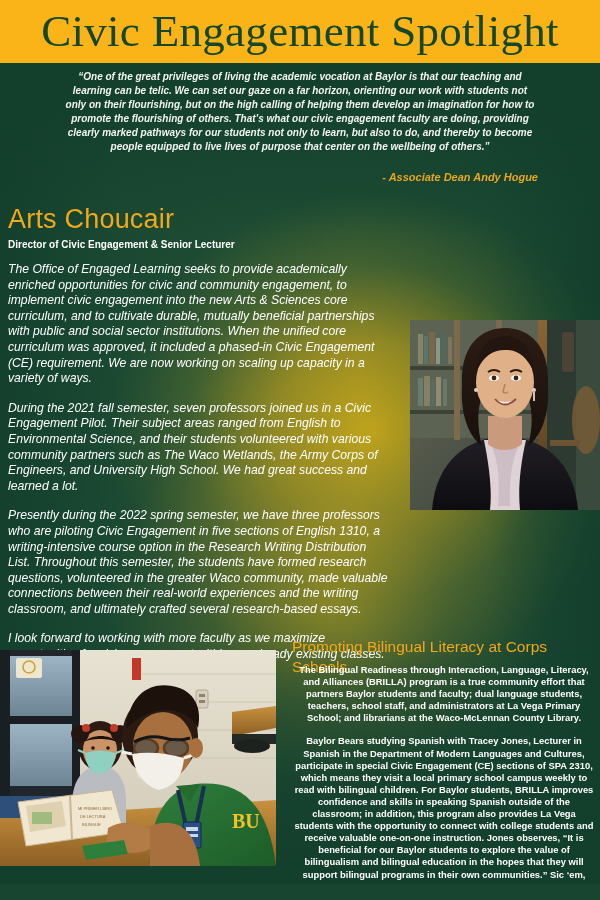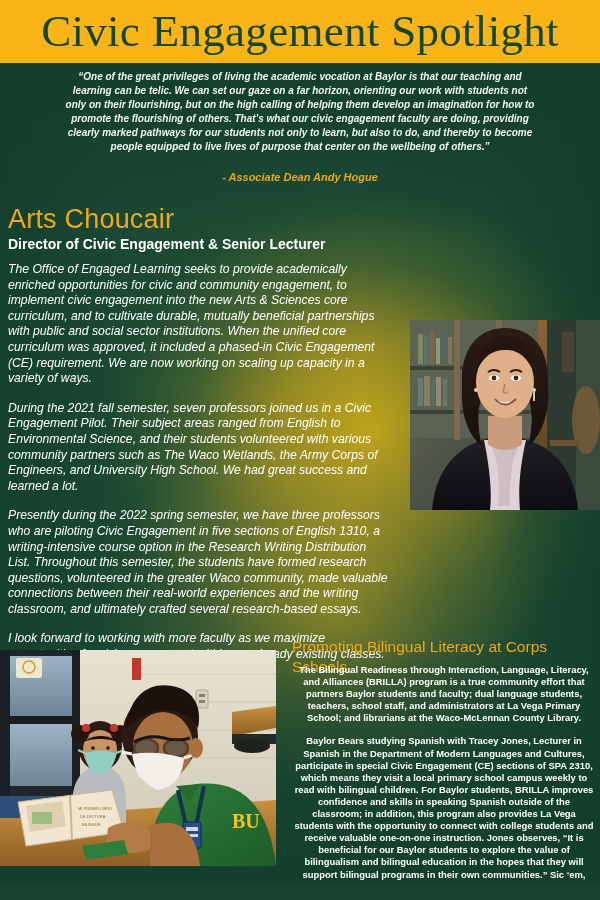--- a/index.html
+++ b/index.html
@@ -87,41 +87,41 @@
     font-size: 10px;
     line-height: 14.1px;
     color: #F2F5F0;
     font-style: italic;
     font-weight: bold;
   }
   .quote-attrib {
     position: absolute;
     left: 62px; top: 169px;
     width: 476px;
-    text-align: center;
+    text-align: right;
     font-size: 11px;
     line-height: 16px;
     color: #E8A81E;
     font-style: italic;
     font-weight: bold;
   }
 
   
   .person-name {
     position: absolute;
     left: 8px; top: 203px;
     font-size: 27px;
     line-height: 32px;
     color: #F0A81C;
     letter-spacing: 0.2px;
   }
   .person-role {
     position: absolute;
     left: 8px; top: 238px;
-    font-size: 14px;
+    font-size: 10px;
     line-height: 13px;
     color: #FFFFFF;
     font-weight: bold;
   }
 
   
   .article {
     position: absolute;
     left: 8px; top: 262px;
     width: 384px;

